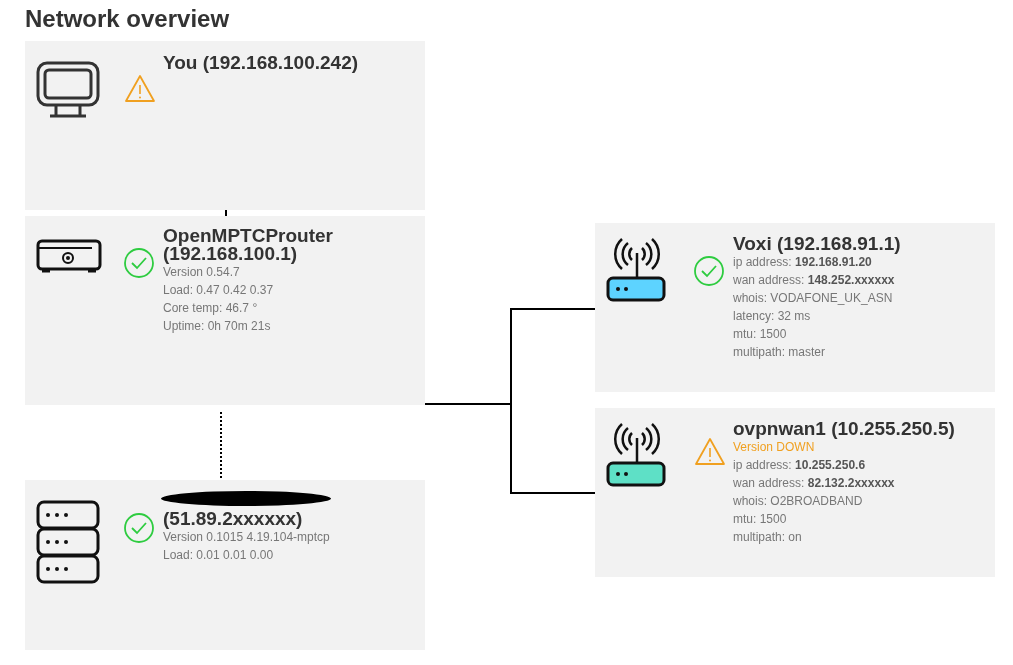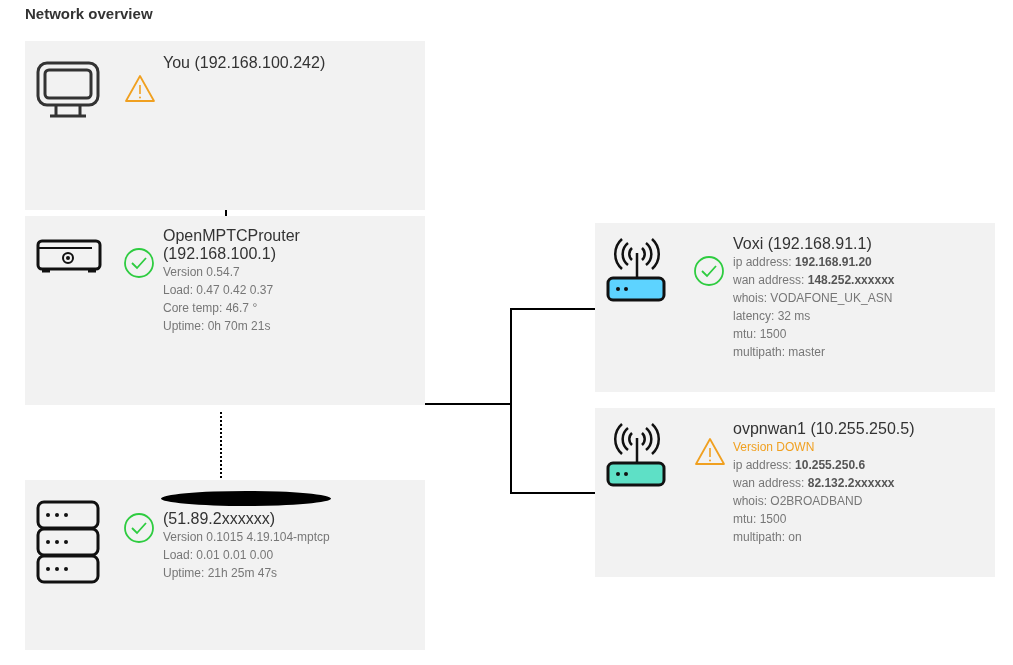--- a/index.html
+++ b/index.html
@@ -1,24 +1,24 @@
 <!DOCTYPE html>
 <html><head>
   <meta charset="utf-8">
   <style>
     html, body { margin: 0; padding: 0; background: #ffffff; }
     body { width: 1013px; height: 665px; position: relative; overflow: hidden;
            font-family: "Liberation Sans", sans-serif; color: #333; }
-    .page-title { position: absolute; left: 25px; top: 5px; font-size: 15px; font-weight: bold;
+    .page-title { position: absolute; left: 25px; top: 5px; font-size: 24px; font-weight: bold;
                   color: #333; margin: 0; }
     .card { position: absolute; background: #f2f2f2; }
     .card .dev-icon { position: absolute; }
     .card .status-icon { position: absolute; width: 32px; height: 32px; }
     .card .info { position: absolute; font-size: 12px; line-height: 18px; color: #777; }
-    .card .info .title { font-size: 16px; font-weight: normal; color: #333; line-height: 18px; }
+    .card .info .title { font-size: 19px; font-weight: bold; color: #333; line-height: 18px; }
     .card .info .warn { color: #f0a020; }
     .card .info b { color: #555; font-weight: bold; }
     .line { position: absolute; background: #000; }
     .dotted { position: absolute; border-left: 2px dotted #000; width: 0; }
     .redact { position: absolute; background: #000; border-radius: 50%; }
   </style>
 </head>
 <body>
 
 <h1 class="page-title">Network overview</h1>
@@ -88,21 +88,20 @@
   </svg>
   <svg class="status-icon" style="left:98px; top:32px;" viewBox="0 0 32 32">
     <circle cx="16" cy="16" r="14" fill="none" stroke="#2ecc40" stroke-width="1.8"></circle>
     <path d="M9 16 L14 21 L23 11" fill="none" stroke="#2ecc40" stroke-width="1.8"></path>
   </svg>
   <div class="redact" style="left:136px; top:11px; width:170px; height:15px;"></div>
   <div class="info" style="left:138px; top:30px;">
     <div class="title">(51.89.2xxxxxx)</div>
     <div>Version 0.1015 4.19.104-mptcp</div>
     <div>Load: 0.01 0.01 0.00</div>
-    <div>Uptime: 21h 25m 47s</div>
   </div>
 </div>
 
 <div class="card" style="left:595px; top:223px; width:400px; height:169px;">
   <svg class="dev-icon" style="left:11px; top:12px;" width="62" height="68" viewBox="0 0 62 68">
     <path d="M22 8 A14 14 0 0 0 22 30" fill="none" stroke="#111" stroke-width="2.5"></path>
     <path d="M16 4 A20 20 0 0 0 16 34" fill="none" stroke="#111" stroke-width="2.5"></path>
     <path d="M26 13 A8 8 0 0 0 26 25" fill="none" stroke="#111" stroke-width="2.5"></path>
     <path d="M40 8 A14 14 0 0 1 40 30" fill="none" stroke="#111" stroke-width="2.5"></path>
     <path d="M46 4 A20 20 0 0 1 46 34" fill="none" stroke="#111" stroke-width="2.5"></path>

